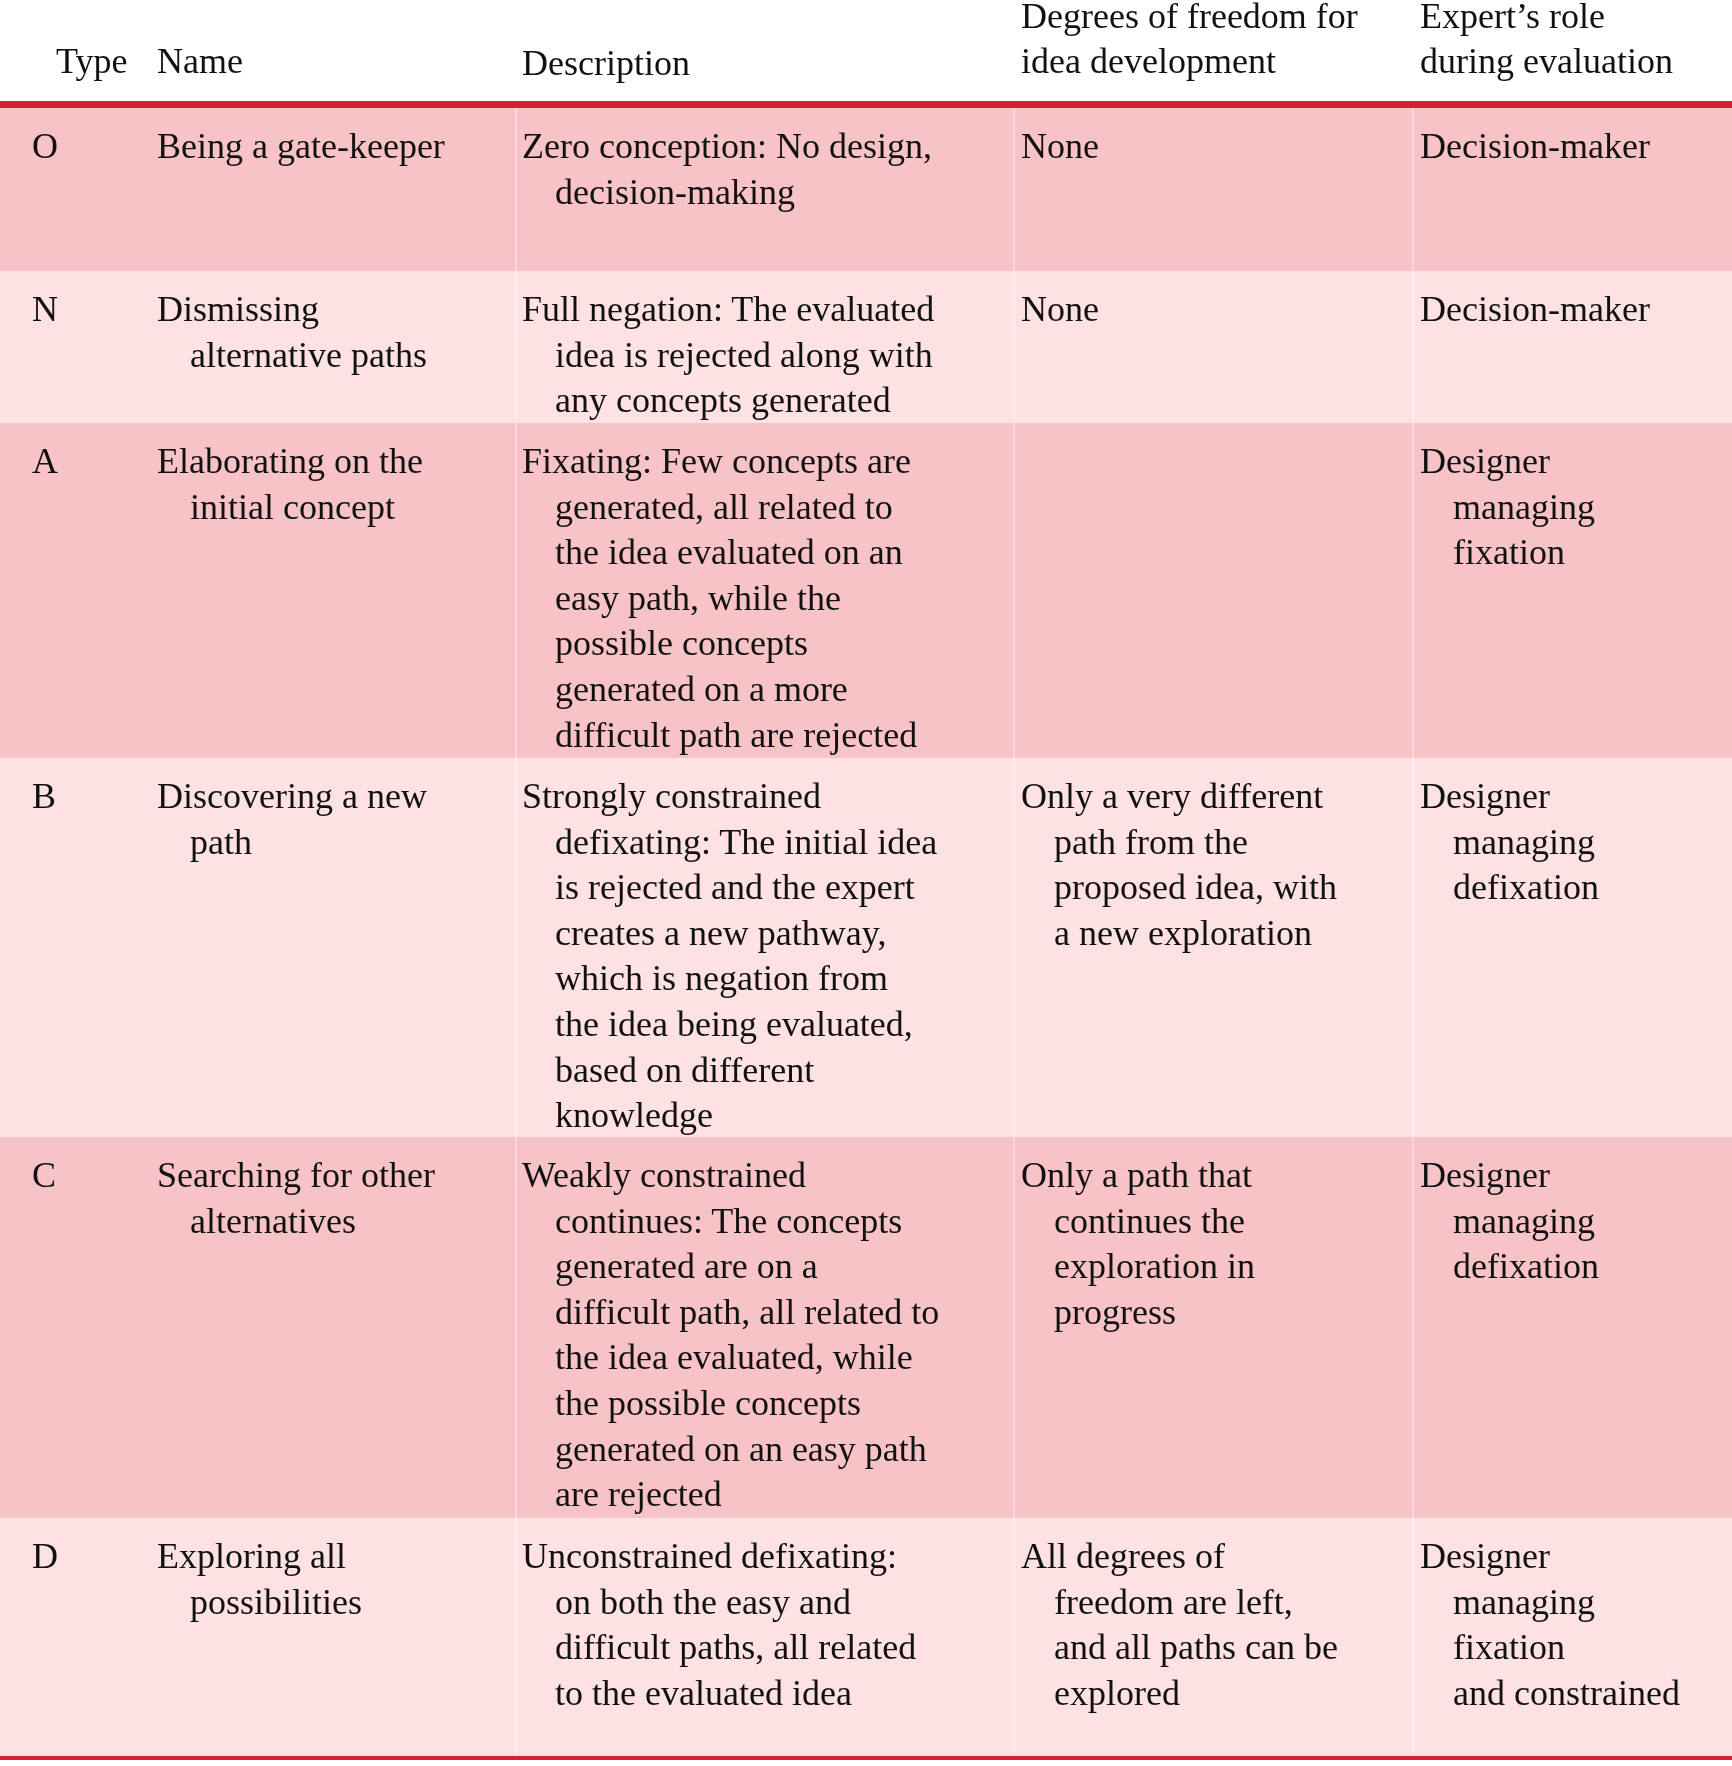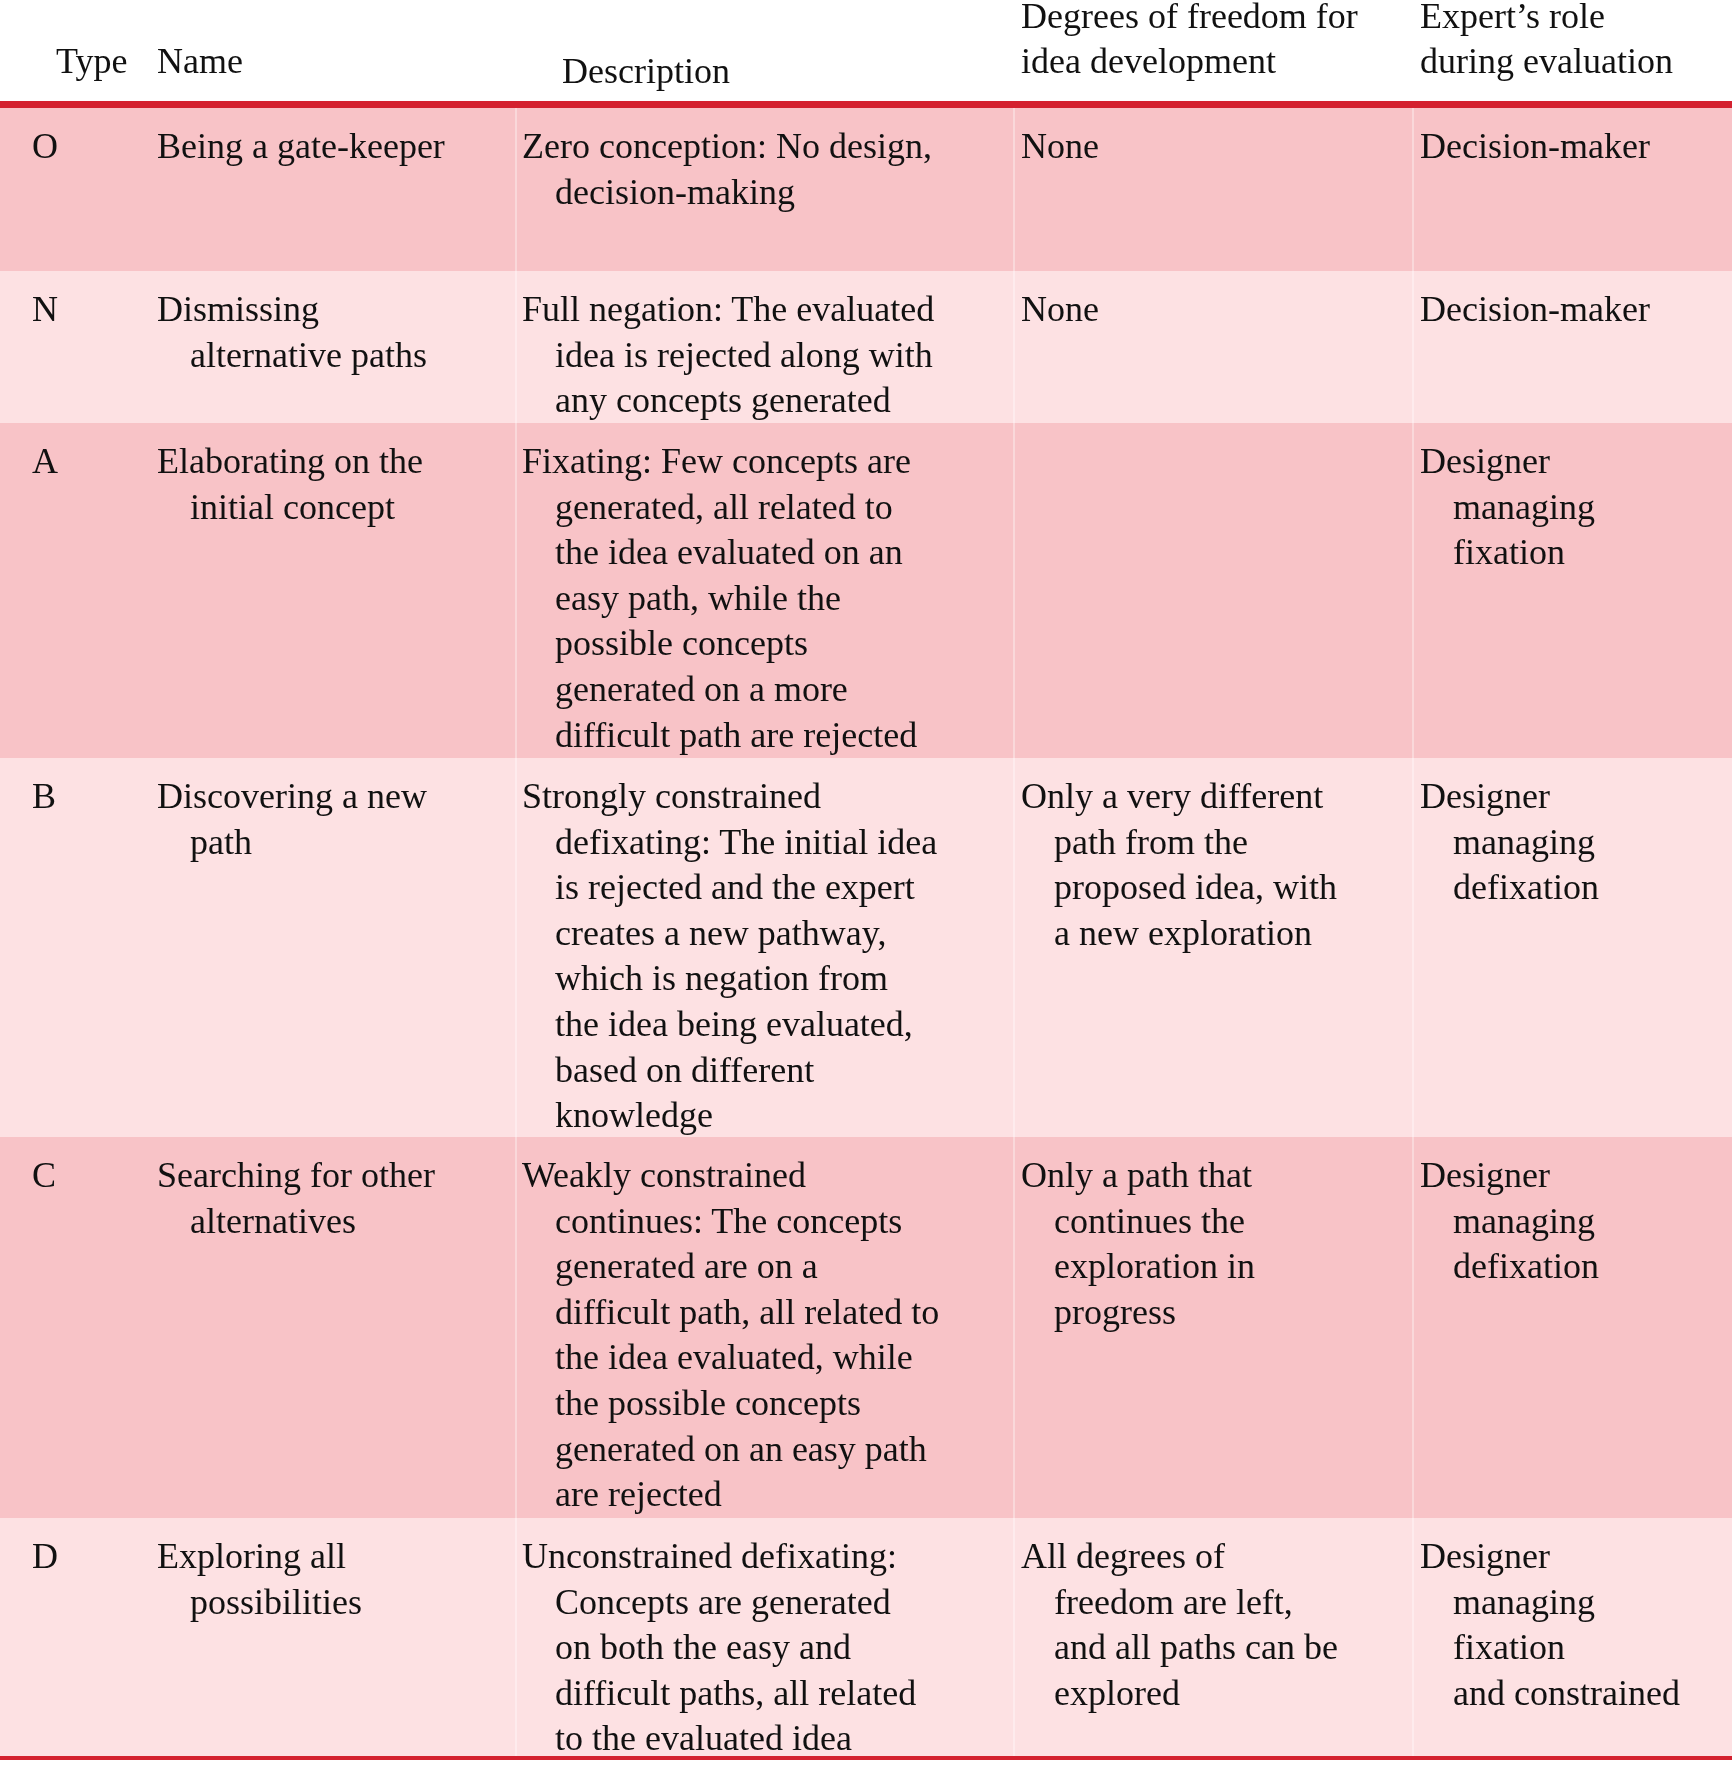--- a/index.html
+++ b/index.html
@@ -18,21 +18,21 @@
   .vsep { position:absolute; top:0; bottom:0; width:2px; background:rgba(255,255,255,0.35); }
   .c0 { left:32px; } .c1 { left:157px; } .c2 { left:522px; } .c3 { left:1021px; } .c4 { left:1420px; }
 </style>
 </head>
 <body>
 
 <div class="tbl">
   <div class="hdr" id="hdr">
       <div class="c c0" style="top: 39px; margin-left: 24px;"><span style="display: block;">Type</span></div>
       <div class="c c1" style="top: 39px;"><span style="display: block;">Name</span></div>
-      <div class="c c2" style="top: 49px; margin-left: 40px;"><span style="display: block;">Description</span></div>
+      <div class="c c2" style="top: 41px;"><span style="display: block;">Description</span></div>
       <div class="c c3" style="top: -6px;"><span style="display: block;">Degrees of freedom for</span><span style="display: block;">idea development</span></div>
       <div class="c c4" style="top: -6px;"><span style="display: block;">Expert’s role</span><span style="display: block;">during evaluation</span></div>
     </div>
   <div class="rule" style="top:101px;height:7px;"></div>
   <div id="body">
       <div class="row dark" style="top: 108px; height: 163px;">
         <div class="vsep" style="left: 515px;"></div>
         <div class="vsep" style="left: 1013px;"></div>
         <div class="vsep" style="left: 1412px;"></div>
         <div class="c c0">
@@ -173,21 +173,20 @@
         <div class="vsep" style="left: 1412px;"></div>
         <div class="c c0">
           <span class="line">D</span>
         </div>
         <div class="c c1">
           <span class="line">Exploring all</span>
           <span class="line ind">possibilities</span>
         </div>
         <div class="c c2">
           <span class="line">Unconstrained defixating:</span>
-          <span class="line ind">Concepts are generated</span>
           <span class="line ind">on both the easy and</span>
           <span class="line ind">difficult paths, all related</span>
           <span class="line ind">to the evaluated idea</span>
         </div>
         <div class="c c3">
           <span class="line">All degrees of</span>
           <span class="line ind">freedom are left,</span>
           <span class="line ind">and all paths can be</span>
           <span class="line ind">explored</span>
         </div>

